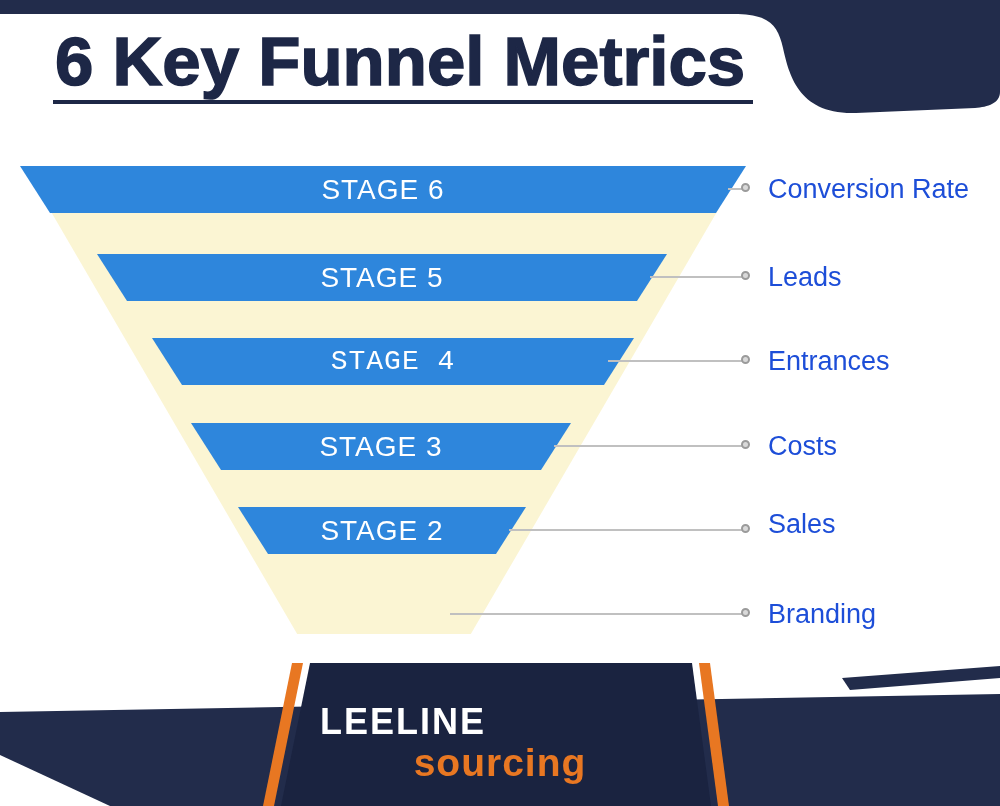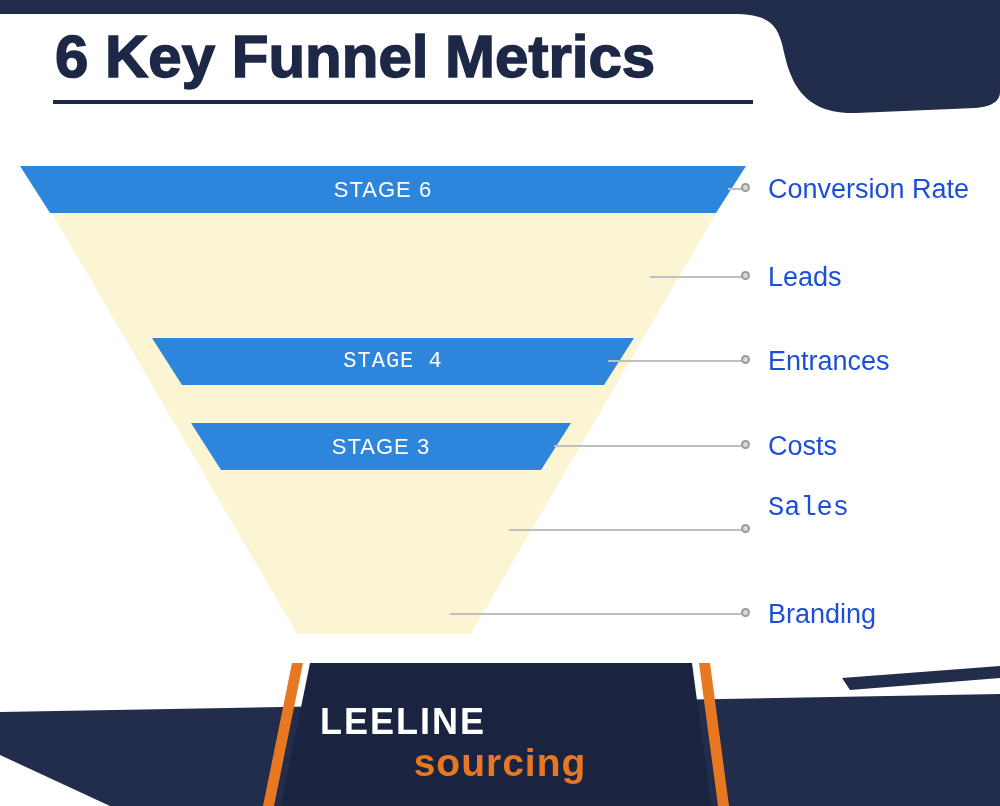--- a/index.html
+++ b/index.html
@@ -7,21 +7,21 @@
   .canvas {
     position:relative; width:1000px; height:806px; overflow:hidden;
     background:#ffffff; font-family:"Liberation Sans", sans-serif;
   }
   svg { display:block; }
 
   
   .header-svg { position:absolute; left:0; top:0; }
   .page-title {
     position:absolute; left:55px; top:22px; z-index:2;
-    font-size:60px; font-weight:800; color:var(--navy_dark,#1d2746);
+    font-size:69px; font-weight:800; color:var(--navy_dark,#1d2746);
     letter-spacing:0px; -webkit-text-stroke:1.5px var(--navy_dark,#1d2746);
     white-space:nowrap;
   }
   .title-underline {
     position:absolute; left:53px; top:100px; width:700px; height:4px;
     background:var(--navy_dark,#1d2746); z-index:2;
   }
 
   
   .funnel-bg {
@@ -29,21 +29,21 @@
     background:var(--cream,#fbf5d3); z-index:1;
     clip-path:polygon(0 0, 100% 0, 63% 100%, 37% 100%);
   }
   .stage-bar {
     position:absolute; height:47px; z-index:2;
     background:var(--blue,#2e86dc);
     clip-path:polygon(0 0, 100% 0, calc(100% - 30px) 100%, 30px 100%);
     display:flex; align-items:center; justify-content:center;
   }
   .stage-bar span {
-    color:#ffffff; font-size:22px; letter-spacing:1px; white-space:nowrap;
+    color:#ffffff; font-size:28px; letter-spacing:1px; white-space:nowrap;
   }
   .connector-line {
     position:absolute; height:2px; background:var(--connector_gray,#c0c0c0); z-index:3;
   }
   .connector-dot {
     position:absolute; width:9px; height:9px; border-radius:50%; z-index:3;
     background:#d9d9d9; border:2px solid #9b9b9b;
   }
   .metric-label {
     position:absolute; left:768px; z-index:3;
@@ -72,46 +72,52 @@
     <path d="M0,0 L1000,0 L1000,92 C1000,103 988,107 975,108 L856,113 C798,115 789,74 783,48 C778,26 770,15 738,14 L0,14 Z" style="fill:var(--navy,#222c4b)"></path>
   </svg>
   <div class="page-title">6 Key Funnel Metrics</div>
   <div class="title-underline"></div>
 
   <div class="funnel-bg"></div>
 
   <div class="stage-bar" style="left:20px; top:166px; width:726px;">
     <span>STAGE 6</span>
   </div>
+  <div class="stage-bar" style="left:97px; top:254px; width:570px;">
+    <span>STAGE 5</span>
+  </div>
   <div class="stage-bar" style="left:152px; top:338px; width:482px;font-family:Liberation Mono, monospace;">
     <span>STAGE 4</span>
   </div>
   <div class="stage-bar" style="left:191px; top:423px; width:380px;">
     <span>STAGE 3</span>
+  </div>
+  <div class="stage-bar" style="left:238px; top:507px; width:288px;">
+    <span>STAGE 2</span>
   </div>
 
   <div class="connector-line" style="left:728px; top:188px; width:19px;"></div>
   <div class="connector-line" style="left:650px; top:276px; width:97px;"></div>
   <div class="connector-line" style="left:608px; top:360px; width:139px;"></div>
   <div class="connector-line" style="left:554px; top:445px; width:193px;"></div>
   <div class="connector-line" style="left:509px; top:529px; width:238px;"></div>
   <div class="connector-line" style="left:450px; top:613px; width:297px;"></div>
 
   <div class="connector-dot" style="left:741px; top:183px;"></div>
   <div class="connector-dot" style="left:741px; top:271px;"></div>
   <div class="connector-dot" style="left:741px; top:355px;"></div>
   <div class="connector-dot" style="left:741px; top:440px;"></div>
   <div class="connector-dot" style="left:741px; top:524px;"></div>
   <div class="connector-dot" style="left:741px; top:608px;"></div>
 
   <div class="metric-label" style="top:173px;">Conversion Rate</div>
   <div class="metric-label" style="top:261px;text-align:center;">Leads</div>
   <div class="metric-label" style="top:345px;">Entrances</div>
   <div class="metric-label" style="top:430px;">Costs</div>
-  <div class="metric-label" style="top:492px;font-family:Liberation Mono, monospace;">Sales</div>
+  <div class="metric-label" style="top:508px;">Sales</div>
   <div class="metric-label" style="top:598px;text-align:right;">Branding</div>
 
   <svg class="footer-svg" width="1000" height="146" viewBox="0 0 1000 146">
     <polygon points="0,52 1000,34 1000,146 110,146 0,95" style="fill:var(--navy,#222c4b)"></polygon>
     <polygon points="842,18 1000,6 1000,18 850,30" style="fill:var(--navy,#222c4b)"></polygon>
     <polygon points="310,3 692,3 711,146 281,146" style="fill:#1a2340"></polygon>
     <polygon points="292,3 303,3 274,146 263,146" style="fill:var(--orange,#e87722)"></polygon>
     <polygon points="699,3 710,3 729,146 718,146" style="fill:var(--orange,#e87722)"></polygon>
   </svg>
 

